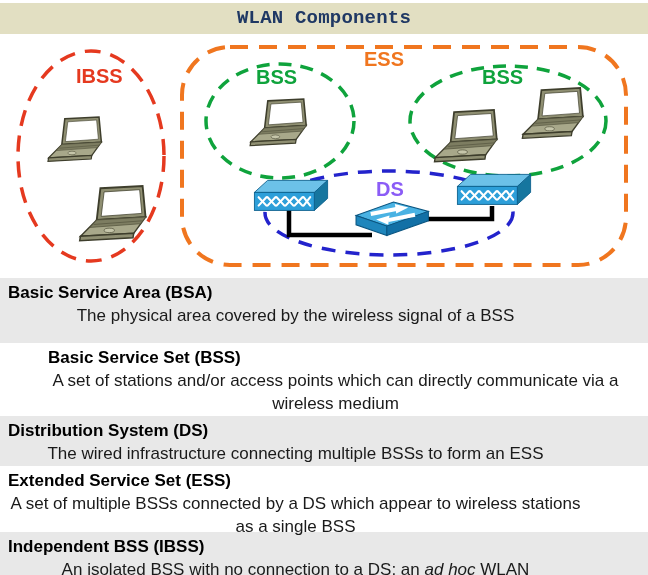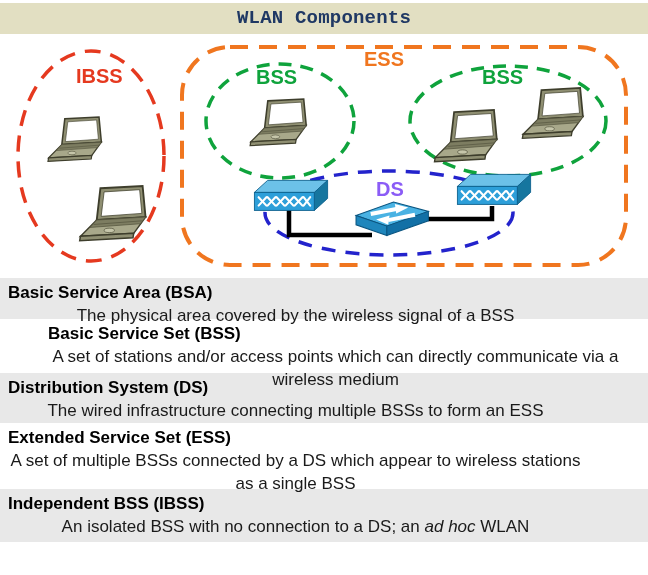--- a/index.html
+++ b/index.html
@@ -19,22 +19,22 @@
   .dlabel{position:absolute;font-size:20px;font-weight:bold;line-height:22px;white-space:nowrap;}
   .lbl-ibss{left:67px;top:30px;color:#e5391f;margin-left:9px;}
   .lbl-ess{left:364px;top:13px;color:#f0761f;}
   .lbl-bss-left{left:256px;top:31px;color:#0fa33c;}
   .lbl-bss-right{left:482px;top:31px;color:#0fa33c;}
   .lbl-ds{left:376px;top:143px;color:#8b5cf6;}
   
   .defs{position:absolute;left:0;top:278px;width:648px;}
   .def-row{box-sizing:border-box;padding:3px 10px 0 8px;}
   .def-row.gray{background:#e8e8e8;}
-  .def-row.h49{height:41px;}
-  .def-row.h73{height:54px;padding-left:48px;}
+  .def-row.h49{height:65px;}
+  .def-row.h73{height:73px;padding-left:48px;}
   .def-row.h50{height:50px;}
   .def-row.h66{height:66px;}
   .def-row.h53{height:53px;}
   .def-heading{font-size:17px;font-weight:bold;line-height:23px;color:#000;}
   .def-desc{font-size:17px;line-height:23px;color:#1a1a1a;max-width:575px;text-align:center;}
   .italic{font-style:italic;}
 </style>
 </head>
 <body>
 

